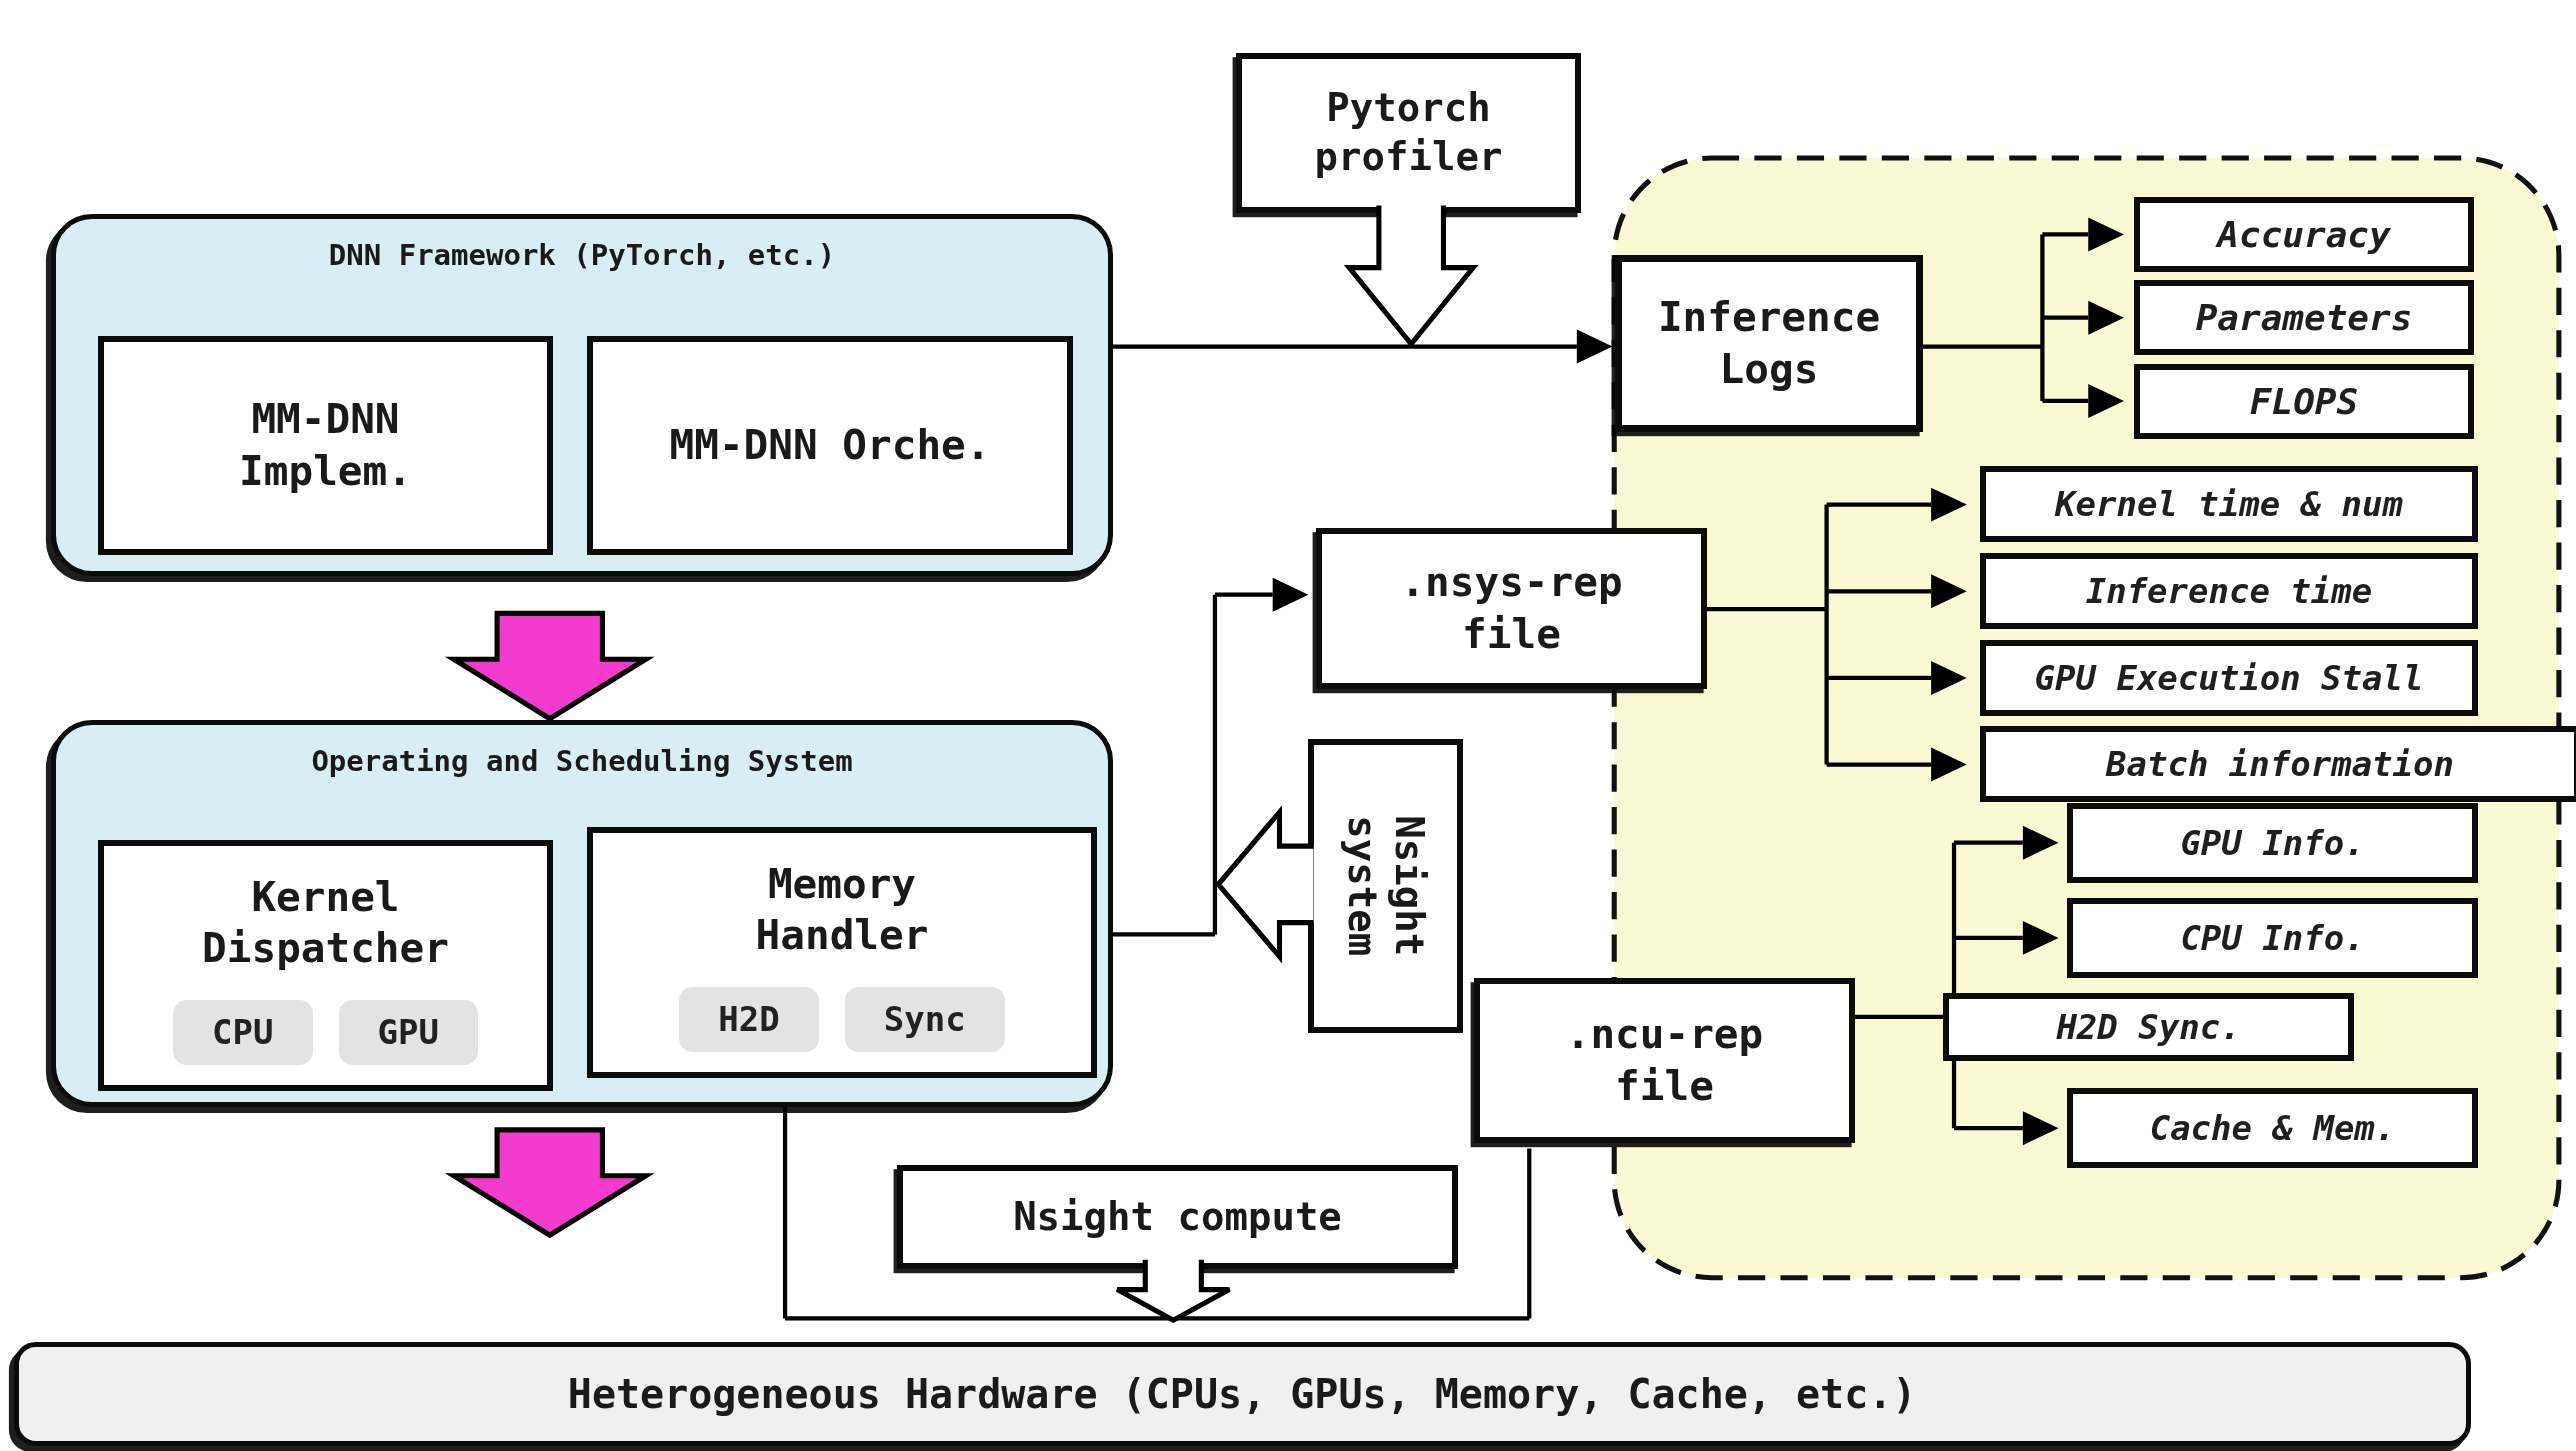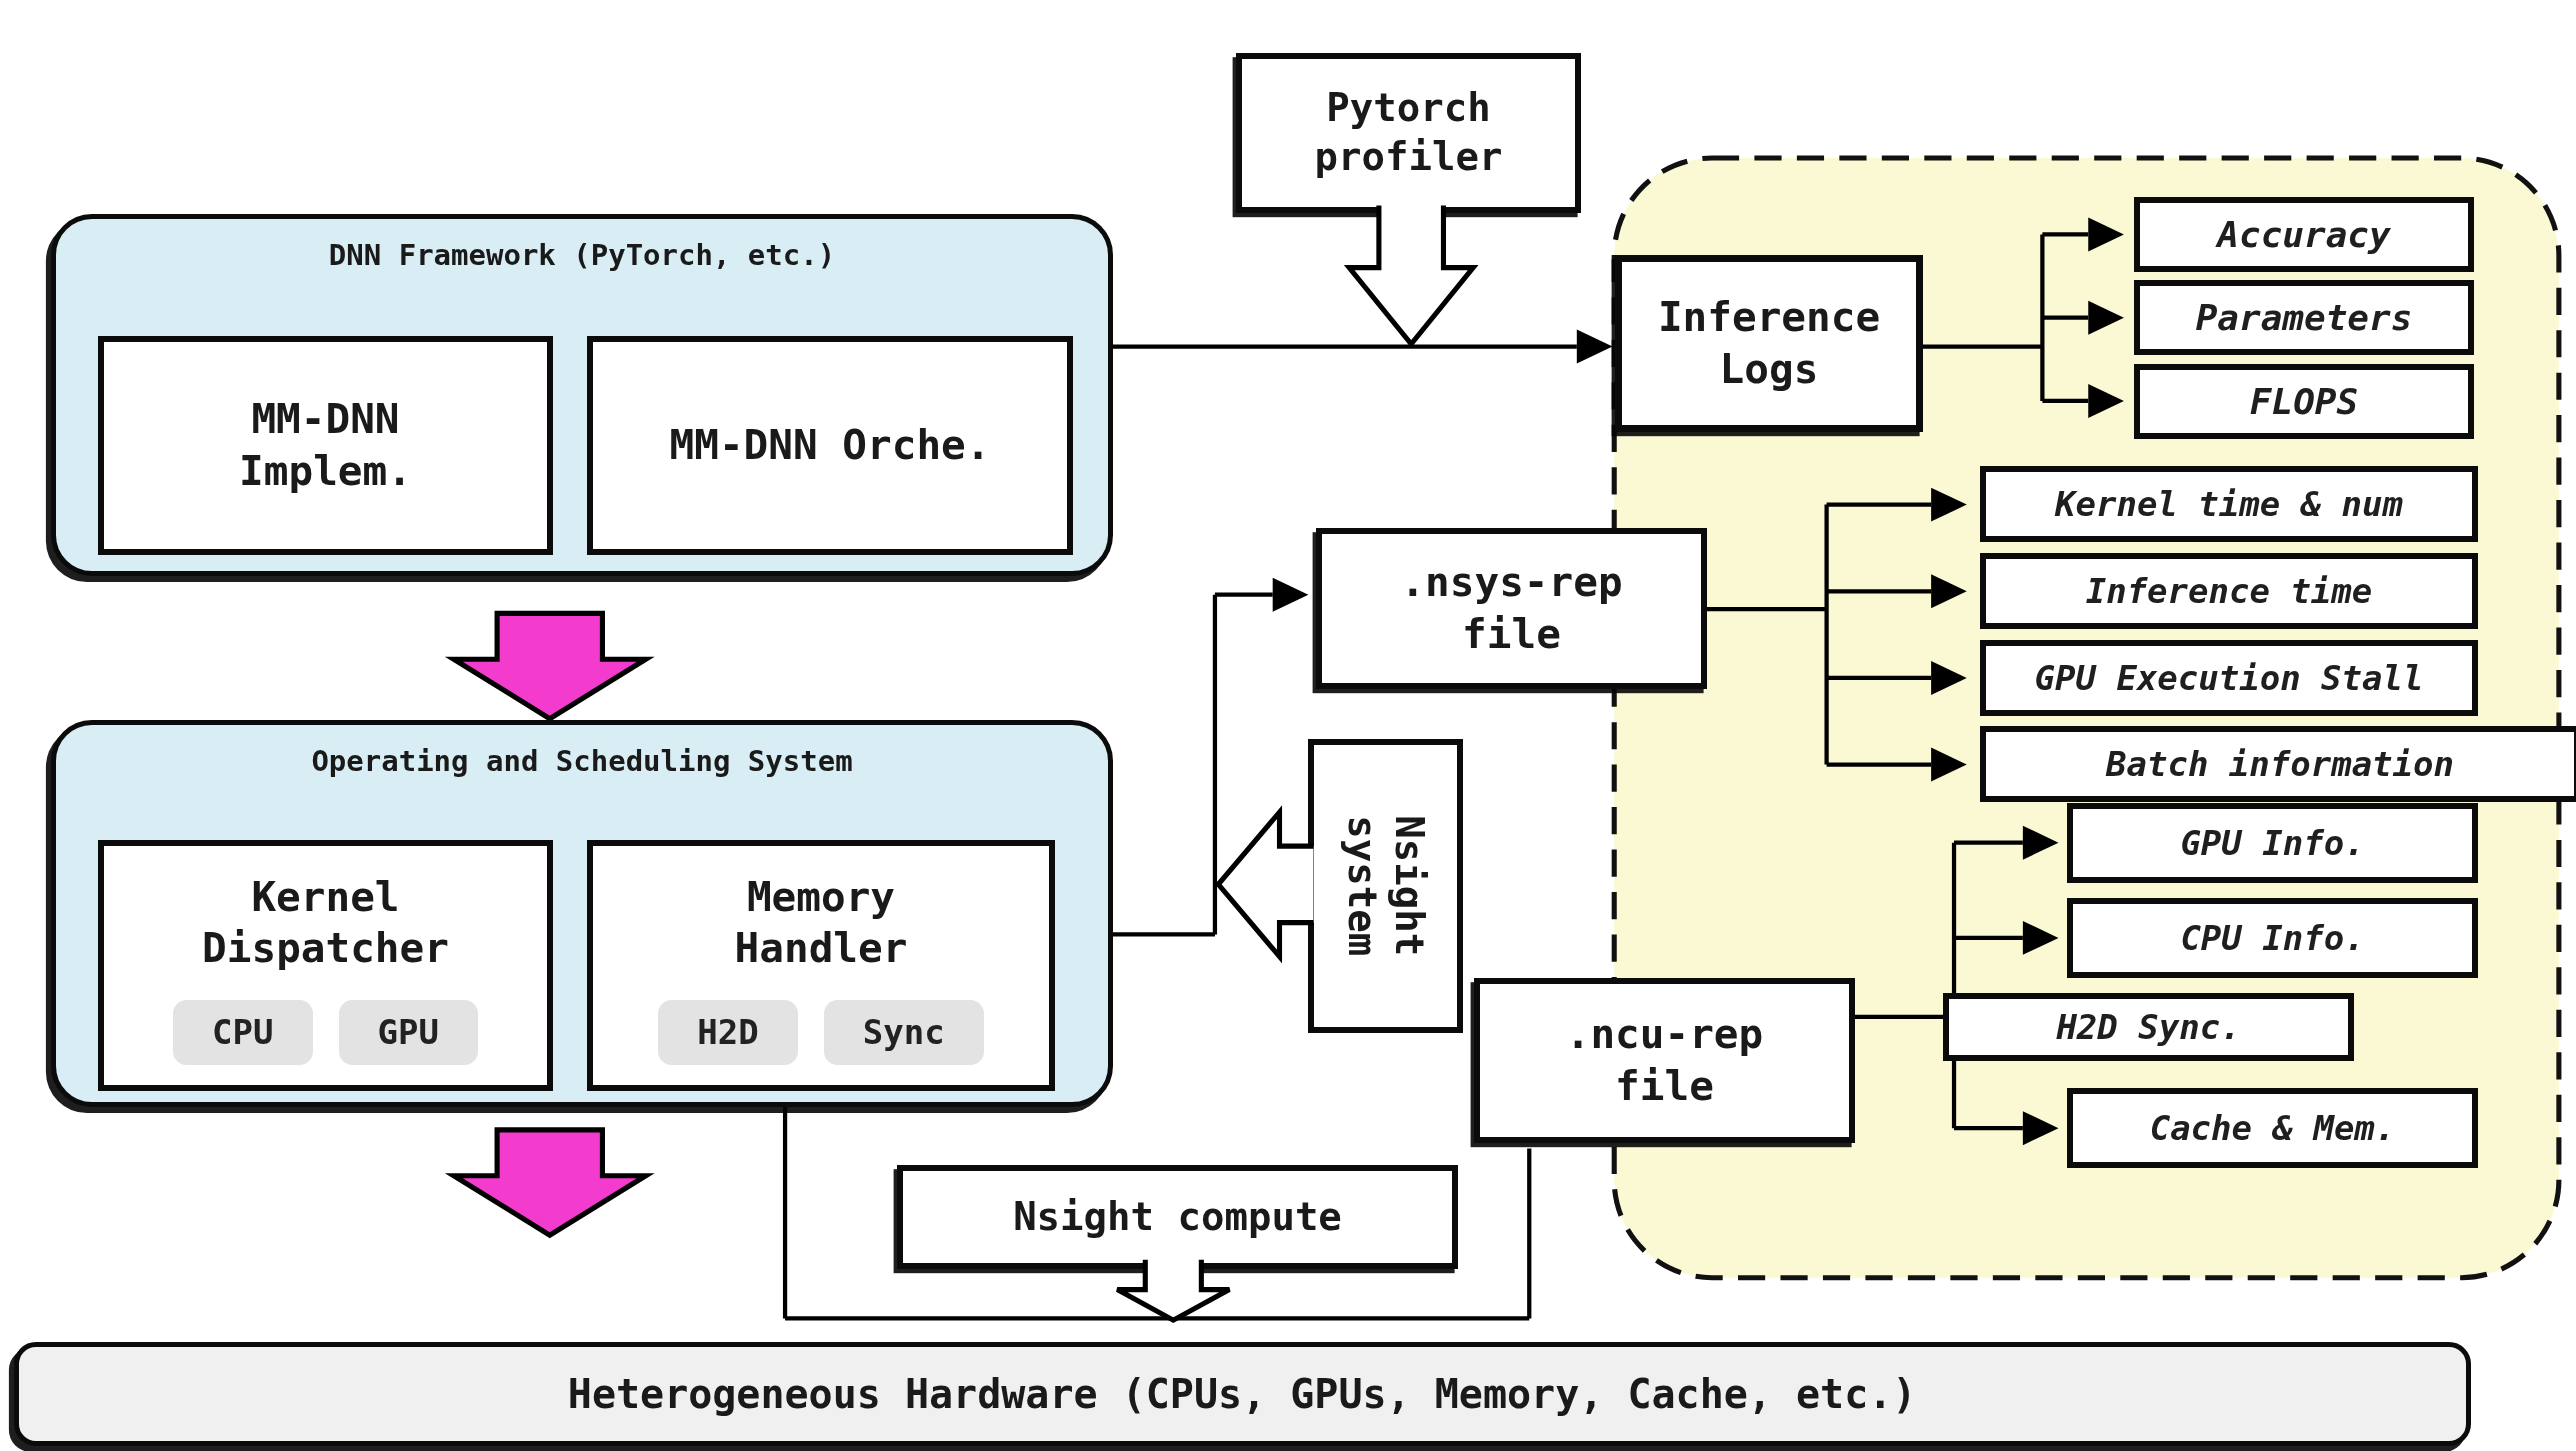--- a/index.html
+++ b/index.html
@@ -119,21 +119,21 @@
   <div class="node group-box" style="left:51px;top:720px;width:1062px;height:387px;">
     <div class="group-title">Operating and Scheduling System</div>
     <div class="inner-box" style="left:42px;top:115px;width:455px;height:251px;">
       <div class="title-area ml">Kernel
 Dispatcher</div>
       <div class="chips">
         <span class="chip">CPU</span>
         <span class="chip">GPU</span>
       </div>
     </div>
-    <div class="inner-box" style="left:531px;top:115px;width:468px;height:251px;">
+    <div class="inner-box" style="left:531px;top:102px;width:510px;height:251px;">
       <div class="title-area ml">Memory
 Handler</div>
       <div class="chips">
         <span class="chip">H2D</span>
         <span class="chip">Sync</span>
       </div>
     </div>
   </div>
 
   <div class="node tool-box ml" style="left:1236px;top:53px;width:345px;height:160px;font-size:39px;">Pytorch

